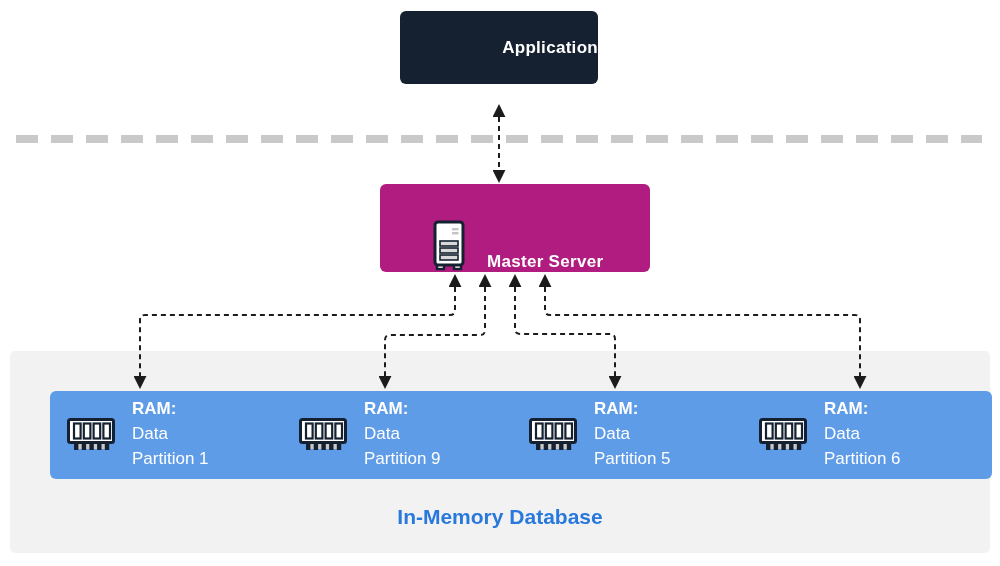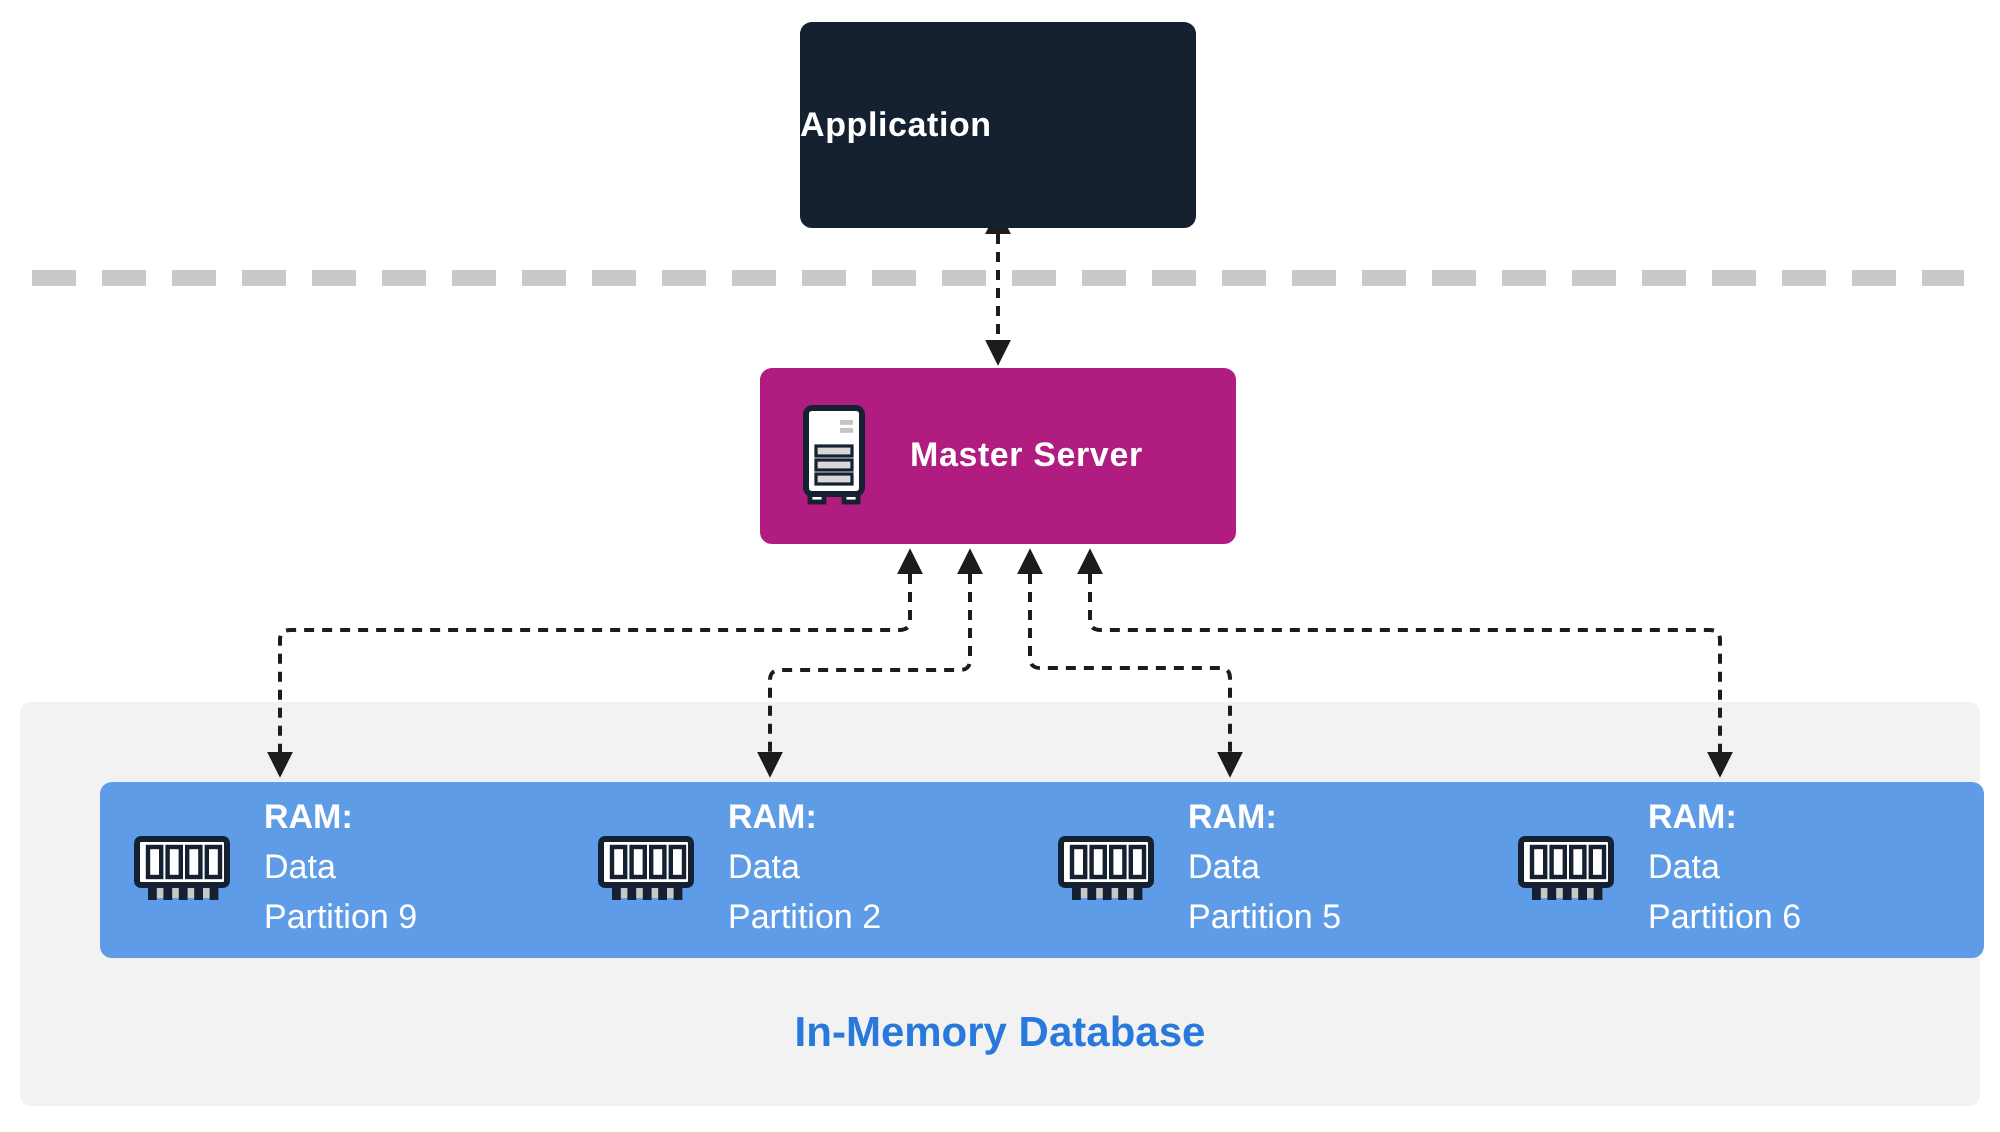--- a/index.html
+++ b/index.html
@@ -2,36 +2,36 @@
 <html style="--app-bg: #152130; --master-bg: #b11c80; --partition-bg: #5f9ce8; --panel-bg: #f2f2f2; --group-label-color: #2979dd; --separator-dash: #c9c9c9; --arrow-color: #1c1c1c;"><head>
 <meta charset="utf-8">
 <style>
   html,body { margin:0; padding:0; background:#ffffff; }
   .canvas {
     position:relative; width:1000px; height:566px; background:#ffffff;
     font-family:"Liberation Sans","DejaVu Sans",sans-serif; overflow:hidden;
   }
   
   .app-node {
-    position:absolute; left:400px; top:11px; width:198px; height:103px;
+    position:absolute; left:400px; top:11px; width:198px; height:73px;
     background:var(--app-bg,#152130); border-radius:6px;
-    display:flex; align-items:center; justify-content:flex-start;
+    display:flex; align-items:center; justify-content:flex-end;
   }
   .node-label { color:#ffffff; font-size:17px; font-weight:600; letter-spacing:.3px; }
   
   .separator {
     position:absolute; left:16px; top:135px; width:966px; height:8px;
     background:repeating-linear-gradient(to right,
       var(--separator-dash,#c9c9c9) 0 22px, transparent 22px 35px);
   }
   
   .master-node {
     position:absolute; left:380px; top:184px; width:238px; height:88px;
     background:var(--master-bg,#b11c80); border-radius:6px;
-    display:flex; align-items:center;
+    display:flex; align-items:flex-end;padding-left:32px;
   }
   .master-node .icon-wrap { margin-left:21px; width:32px; height:52px; flex:0 0 auto; }
   .master-node .node-label { margin-left:22px; }
   
   .panel {
     position:absolute; left:10px; top:351px; width:980px; height:202px;
     background:var(--panel-bg,#f2f2f2); border-radius:5px;
   }
   .group-label {
     position:absolute; left:10px; top:493px; width:980px; text-align:center;
@@ -109,21 +109,21 @@
         <rect x="1.5" y="1.5" width="45" height="23" rx="2" fill="#ffffff" stroke="#152130" stroke-width="3"></rect>
         <rect x="7" y="5.5" width="6.6" height="15" fill="#ffffff" stroke="#152130" stroke-width="2.2"></rect>
         <rect x="16.8" y="5.5" width="6.6" height="15" fill="#ffffff" stroke="#152130" stroke-width="2.2"></rect>
         <rect x="26.6" y="5.5" width="6.6" height="15" fill="#ffffff" stroke="#152130" stroke-width="2.2"></rect>
         <rect x="36.4" y="5.5" width="6.6" height="15" fill="#ffffff" stroke="#152130" stroke-width="2.2"></rect>
       </svg>
     </span>
     <div class="p-text">
       <div class="p-title">RAM:</div>
       <div>Data</div>
-      <div>Partition 9</div>
+      <div>Partition 1</div>
     </div>
   </div>
 
   <div class="partition p2">
     <span class="icon-wrap">
       <svg width="48" height="35" viewBox="0 0 48 35">
         <rect x="7" y="23" width="35" height="8" fill="#c8c8c8"></rect>
         <rect x="7" y="23" width="4.4" height="9" fill="#152130"></rect>
         <rect x="14.7" y="23" width="4.4" height="9" fill="#152130"></rect>
         <rect x="22.4" y="23" width="4.4" height="9" fill="#152130"></rect>
@@ -132,21 +132,21 @@
         <rect x="1.5" y="1.5" width="45" height="23" rx="2" fill="#ffffff" stroke="#152130" stroke-width="3"></rect>
         <rect x="7" y="5.5" width="6.6" height="15" fill="#ffffff" stroke="#152130" stroke-width="2.2"></rect>
         <rect x="16.8" y="5.5" width="6.6" height="15" fill="#ffffff" stroke="#152130" stroke-width="2.2"></rect>
         <rect x="26.6" y="5.5" width="6.6" height="15" fill="#ffffff" stroke="#152130" stroke-width="2.2"></rect>
         <rect x="36.4" y="5.5" width="6.6" height="15" fill="#ffffff" stroke="#152130" stroke-width="2.2"></rect>
       </svg>
     </span>
     <div class="p-text">
       <div class="p-title">RAM:</div>
       <div>Data</div>
-      <div>Partition 2</div>
+      <div>Partition 9</div>
     </div>
   </div>
 
   <div class="partition p3">
     <span class="icon-wrap">
       <svg width="48" height="35" viewBox="0 0 48 35">
         <rect x="7" y="23" width="35" height="8" fill="#c8c8c8"></rect>
         <rect x="7" y="23" width="4.4" height="9" fill="#152130"></rect>
         <rect x="14.7" y="23" width="4.4" height="9" fill="#152130"></rect>
         <rect x="22.4" y="23" width="4.4" height="9" fill="#152130"></rect>

